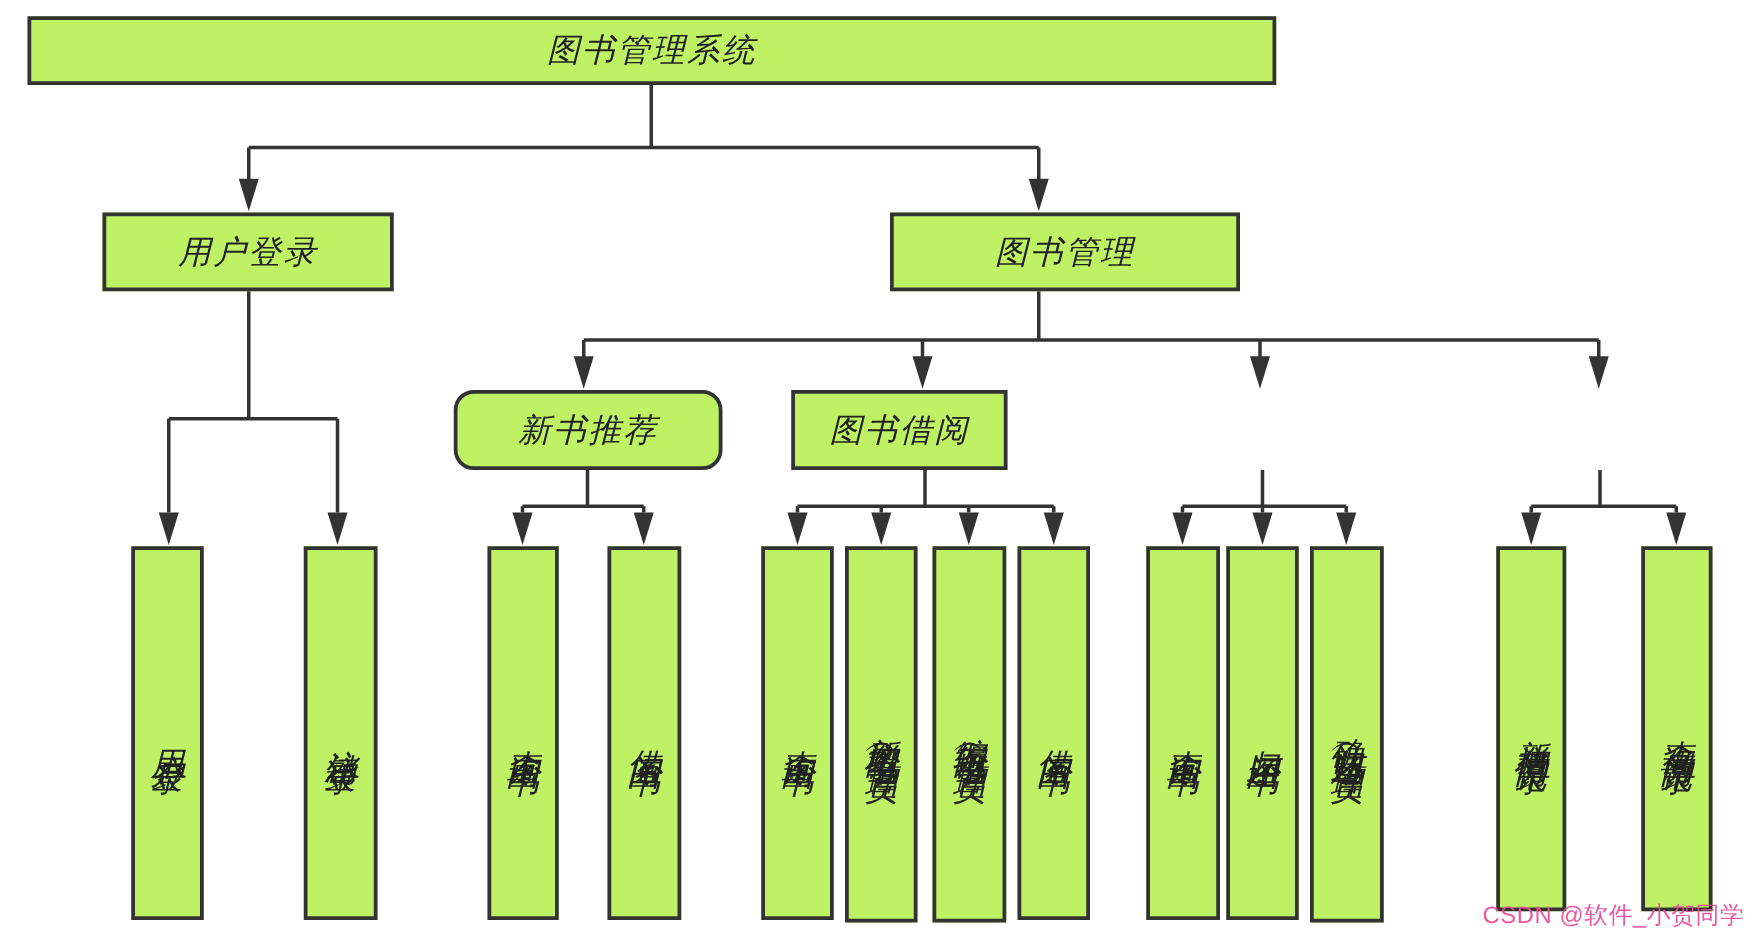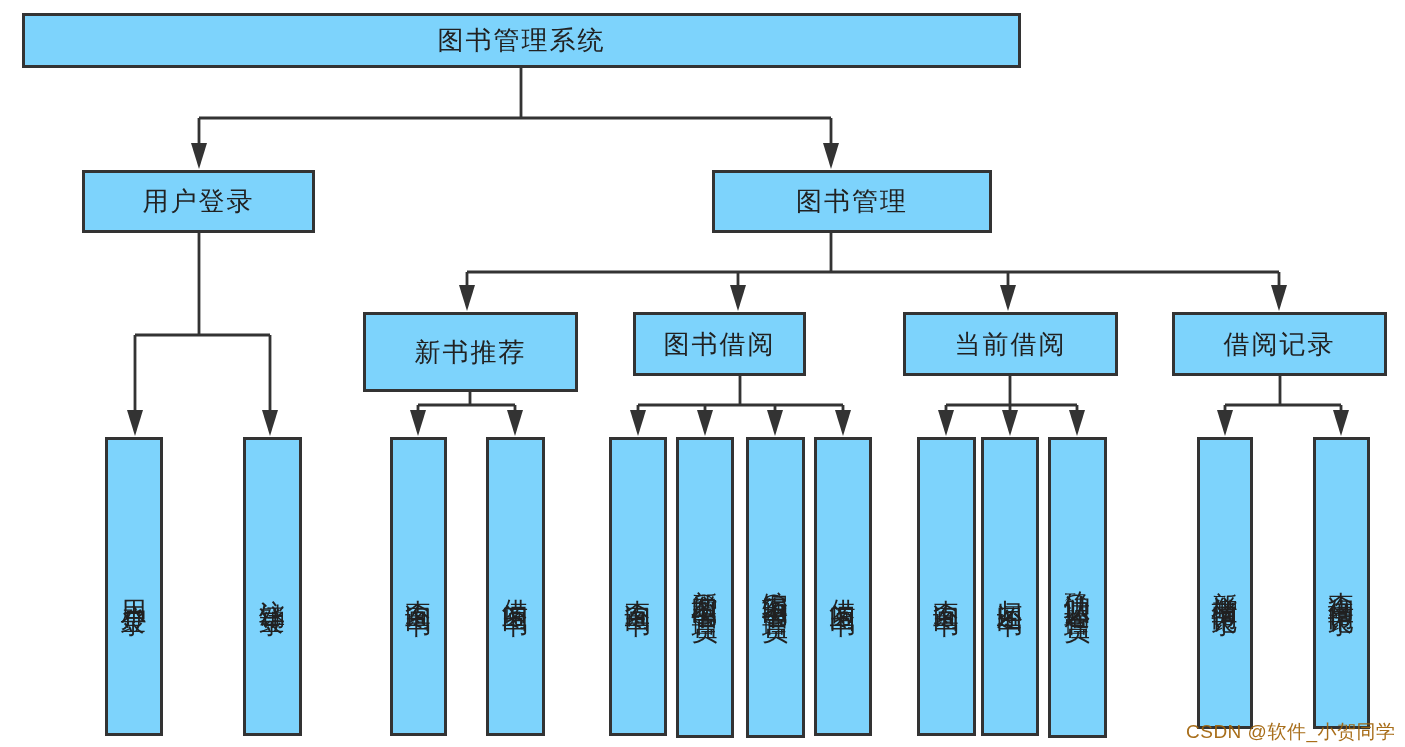--- a/index.html
+++ b/index.html
@@ -14,45 +14,46 @@
   #connector-svg {
     position: absolute;
     left: 0; top: 0;
     width: 1405px; height: 747px;
     z-index: 1;
   }
   .box {
     position: absolute;
     box-sizing: border-box;
     border: 3px solid #333333;
-    background: #7dd3fc;
+    background: #bef264;
     display: flex;
     align-items: center;
     justify-content: center;
     color: #212121;
     z-index: 2;
+    font-style: italic;
   }
   .h {
     font-size: 26px;
     letter-spacing: 2px;
     white-space: nowrap;
   }
   .v {
     writing-mode: vertical-rl;
     text-orientation: mixed;
     font-size: 26px;
     letter-spacing: 4px;
     line-height: 1;
   }
   #watermark {
     position: absolute;
     left: 1186px;
     top: 719px;
     font-size: 19px;
-    color: #a16207;
+    color: #ec4899;
     opacity: 0.92;
     letter-spacing: 0.5px;
     white-space: nowrap;
     z-index: 10;
   }
 </style>
 </head>
 <body>
 
 <div id="canvas">
@@ -91,24 +92,22 @@
     <path d="M1280 376 V405 M1225 405 H1341 M1225 405 V410 M1341 405 V410" stroke="#333333" stroke-width="2.8" fill="none"></path>
     <polygon points="1217,410 1233,410 1225,436" fill="#333333"></polygon>
     <polygon points="1333,410 1349,410 1341,436" fill="#333333"></polygon>
   </svg>
 
   <div class="box h" style="left:22px; top:13px; width:999px; height:55px;">图书管理系统</div>
 
   <div class="box h" style="left:82px; top:170px; width:233px; height:63px;">用户登录</div>
   <div class="box h" style="left:712px; top:170px; width:280px; height:63px;">图书管理</div>
 
-  <div class="box h" style="left:363px; top:312px; width:215px; height:80px;">新书推荐</div>
+  <div class="box h" style="left:363px; top:312px; width:215px; height:64px;border-radius:16px;">新书推荐</div>
   <div class="box h" style="left:633px; top:312px; width:173px; height:64px;">图书借阅</div>
-  <div class="box h" style="left:903px; top:312px; width:215px; height:64px;">当前借阅</div>
-  <div class="box h" style="left:1172px; top:312px; width:215px; height:64px;">借阅记录</div>
 
   <div class="box v" style="left:105px; top:437px; width:58px; height:299px;">用户登录</div>
   <div class="box v" style="left:243px; top:437px; width:59px; height:299px;">注销登录</div>
 
   <div class="box v" style="left:390px; top:437px; width:57px; height:299px;">查询图书</div>
   <div class="box v" style="left:486px; top:437px; width:59px; height:299px;">借阅图书</div>
 
   <div class="box v" style="left:609px; top:437px; width:58px; height:299px;">查询图书</div>
   <div class="box v" style="left:676px; top:437px; width:58px; height:301px;">新增图书（管理员）</div>
   <div class="box v" style="left:746px; top:437px; width:59px; height:301px;">编辑图书（管理员）</div>

